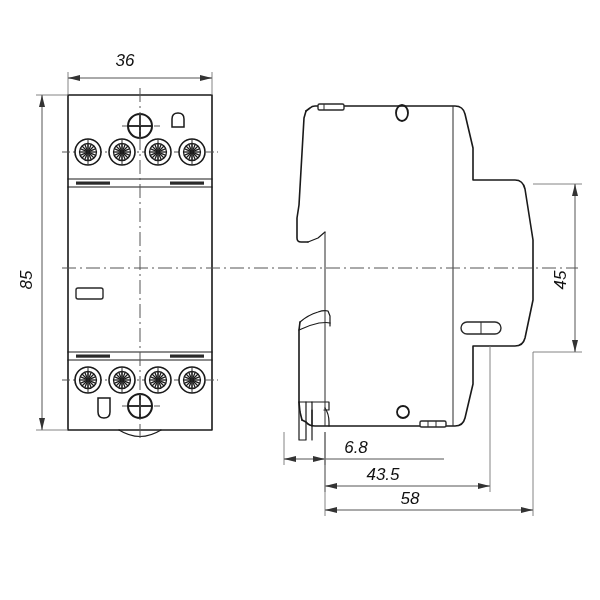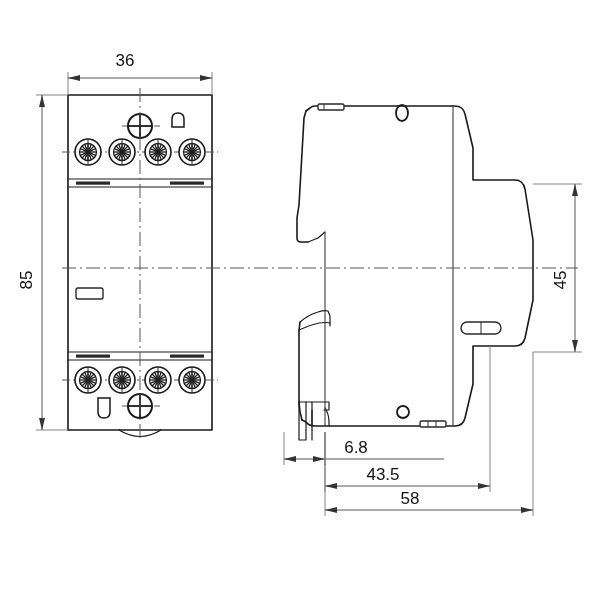--- a/index.html
+++ b/index.html
@@ -11,20 +11,21 @@
     width: 600px;
     height: 600px;
     font-family: "Liberation Sans", sans-serif;
     overflow: hidden;
   }
   #drawing-root {
     position: relative;
     width: 600px;
     height: 600px;
     background: #ffffff;
+    font-style: italic;
   }
   svg#tech-drawing {
     display: block;
     width: 600px;
     height: 600px;
   }
   .outline {
     fill: none;
     stroke: #1a1a1a;
     stroke-width: 1.6;

